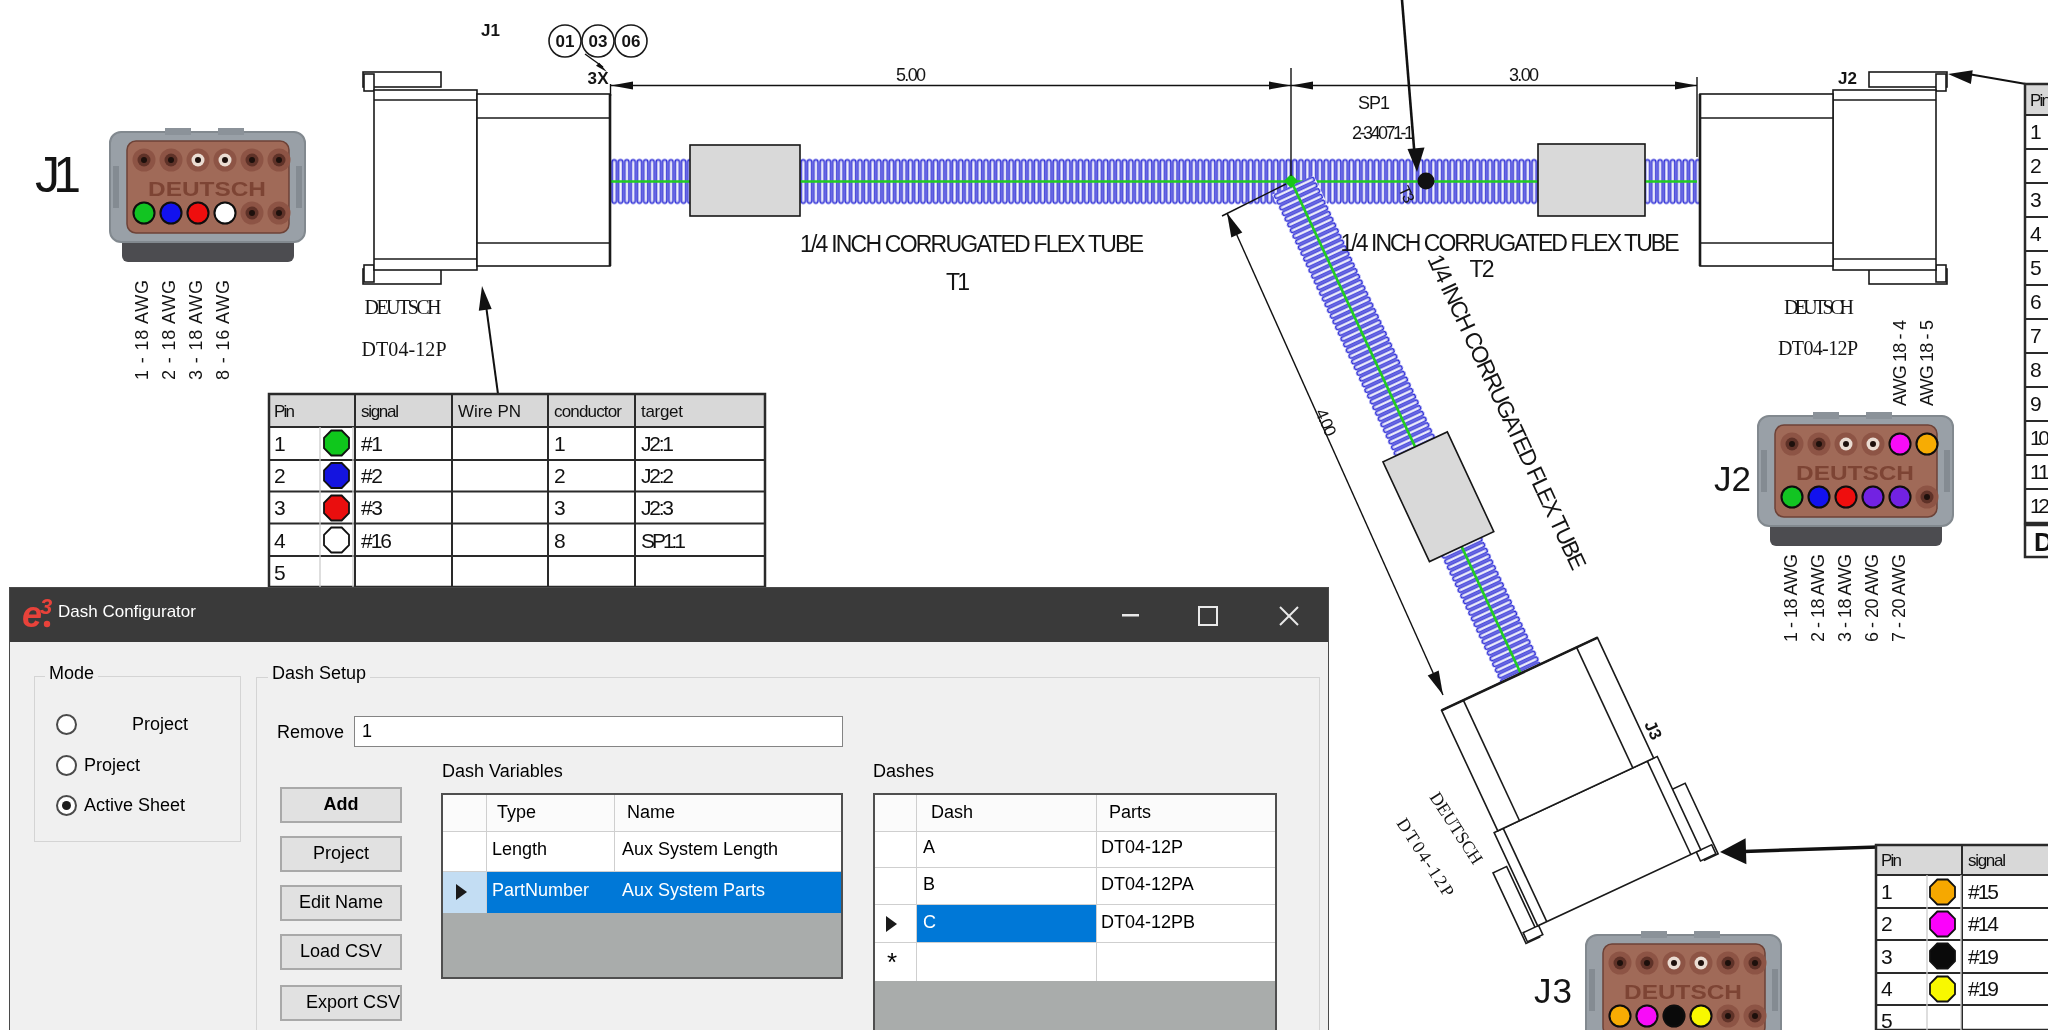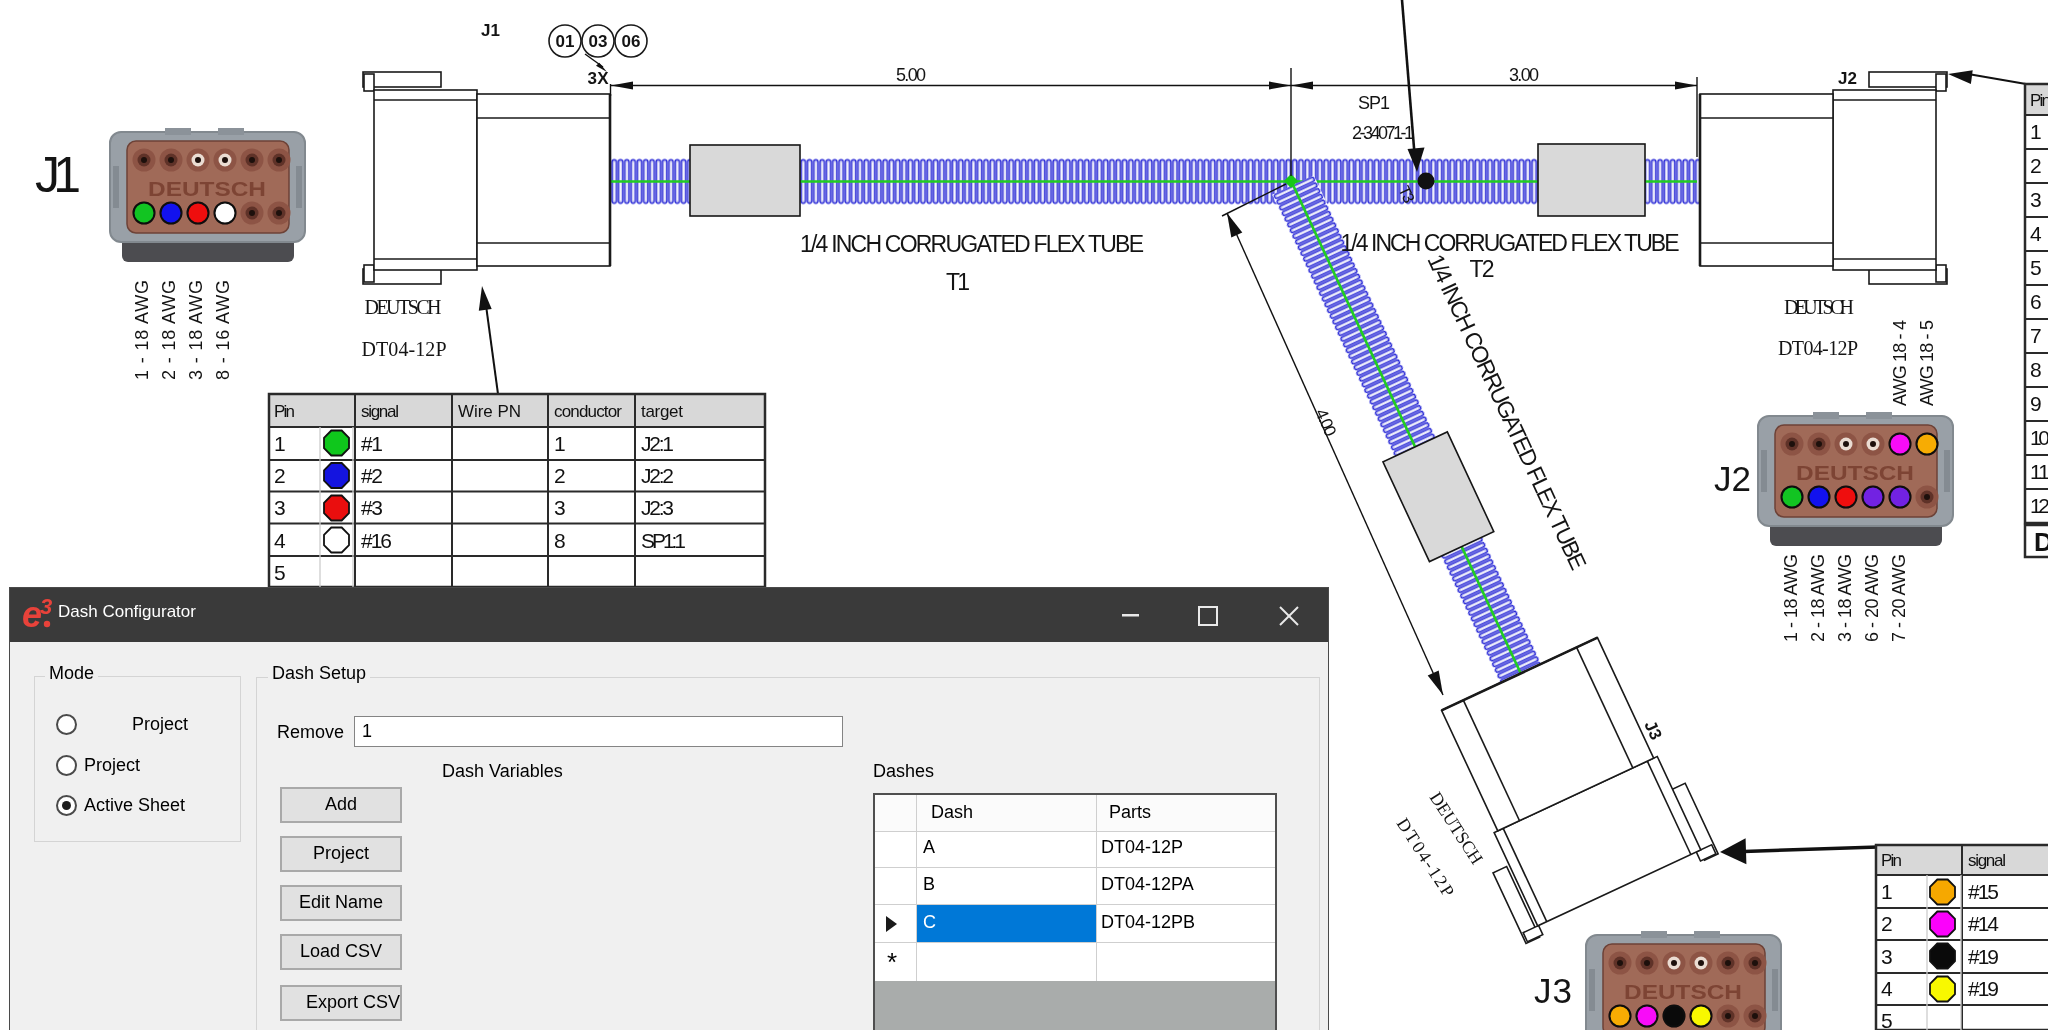--- a/index.html
+++ b/index.html
@@ -54,27 +54,44 @@
   <div class="radio" style="left:46px;top:207px;">
         <div style="position:absolute;left:4px;top:4px;width:9px;height:9px;border-radius:50%;background:#1e1e1e;"></div>
       </div>
   <div class="rlabel" style="left:74px;top:207px;">Active Sheet</div>
 
   <div class="gbox" style="left:246px;top:89px;width:1062px;height:358px;border-bottom:none;"></div>
   <div class="glabel" style="left:258px;top:75px;">Dash Setup</div>
   <div class="flabel" style="left:267px;top:134px;">Remove</div>
   <div id="srcbox">1</div>
 
-  <div class="btn" style="top:199px;">Add</div>
+  <div class="btn" style="top:199px;font-weight:bold;">Add</div>
   <div class="btn" style="top:248px;">Project</div>
   <div class="btn" style="top:297px;">Edit Name</div>
   <div class="btn" style="top:346px;">Load CSV</div>
   <div class="btn" style="top:397px;text-align:right;">Export CSV</div>
 
   <div class="flabel" style="left:432px;top:173px;">Dash Variables</div>
+  <div class="grid" style="left:431px;top:205px;width:398px;height:182px;">
+    <div class="gcell" style="left:0;top:0;width:398px;height:36px;background:#fbfbfb;"></div>
+    <div class="gcell" style="left:54px;top:7px;">Type</div>
+    <div class="gcell" style="left:184px;top:7px;">Name</div>
+    <div class="gcell" style="left:0;top:36px;width:398px;height:41px;background:#fff;"></div>
+    <div class="gcell" style="left:49px;top:44px;">Length</div>
+    <div class="gcell" style="left:179px;top:44px;">Aux System Length</div>
+    <div class="gcell" style="left:0;top:77px;width:43px;height:41px;background:#c3ddf3;"></div>
+    <div class="gcell" style="left:43px;top:77px;width:355px;height:41px;background:#0078d7;"></div>
+    <div class="gcell" style="left:49px;top:85px;color:#fff;">PartNumber</div>
+    <div class="gcell" style="left:179px;top:85px;color:#fff;">Aux System Parts</div>
+    <div class="tri" style="left:13px;top:89px;"></div>
+    <div class="gline" style="left:43px;top:0;width:1px;height:118px;"></div>
+    <div class="gline" style="left:171px;top:0;width:1px;height:77px;"></div>
+    <div class="gline" style="left:0;top:36px;width:398px;height:1px;"></div>
+    <div class="gline" style="left:0;top:76px;width:398px;height:1px;"></div>
+  </div>
 
   <div class="flabel" style="left:863px;top:173px;">Dashes</div>
   <div class="grid" style="left:863px;top:205px;width:400px;height:237px;border-bottom:none;">
     <div class="gcell" style="left:0;top:0;width:400px;height:36px;background:#fbfbfb;"></div>
     <div class="gcell" style="left:56px;top:7px;">Dash</div>
     <div class="gcell" style="left:234px;top:7px;">Parts</div>
     <div class="gcell" style="left:0;top:36px;width:400px;height:37px;background:#fff;"></div>
     <div class="gcell" style="left:48px;top:42px;">A</div>
     <div class="gcell" style="left:226px;top:42px;">DT04-12P</div>
     <div class="gcell" style="left:0;top:73px;width:400px;height:37px;background:#fff;"></div>

